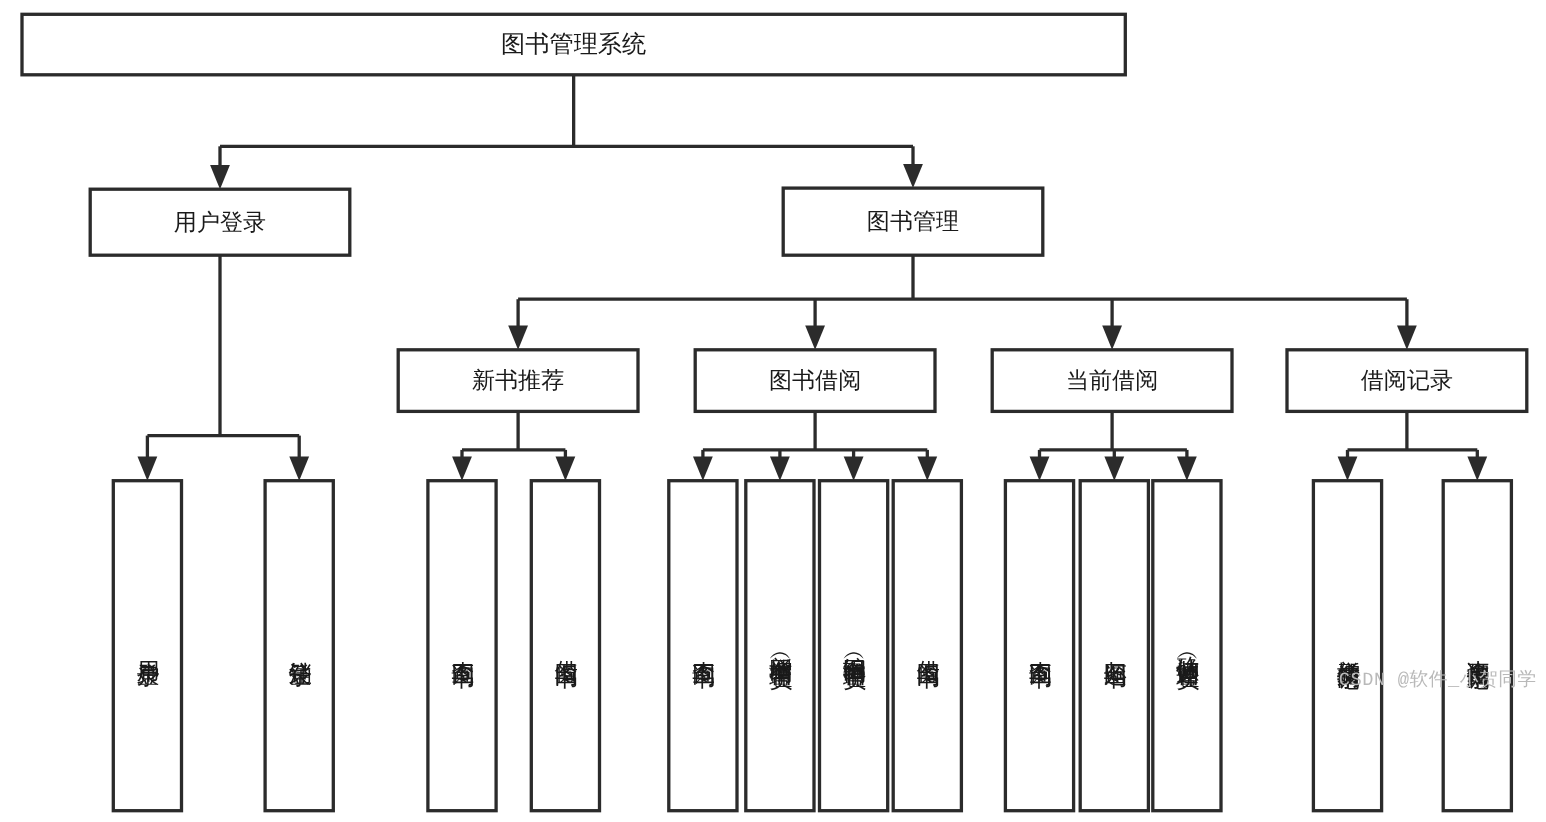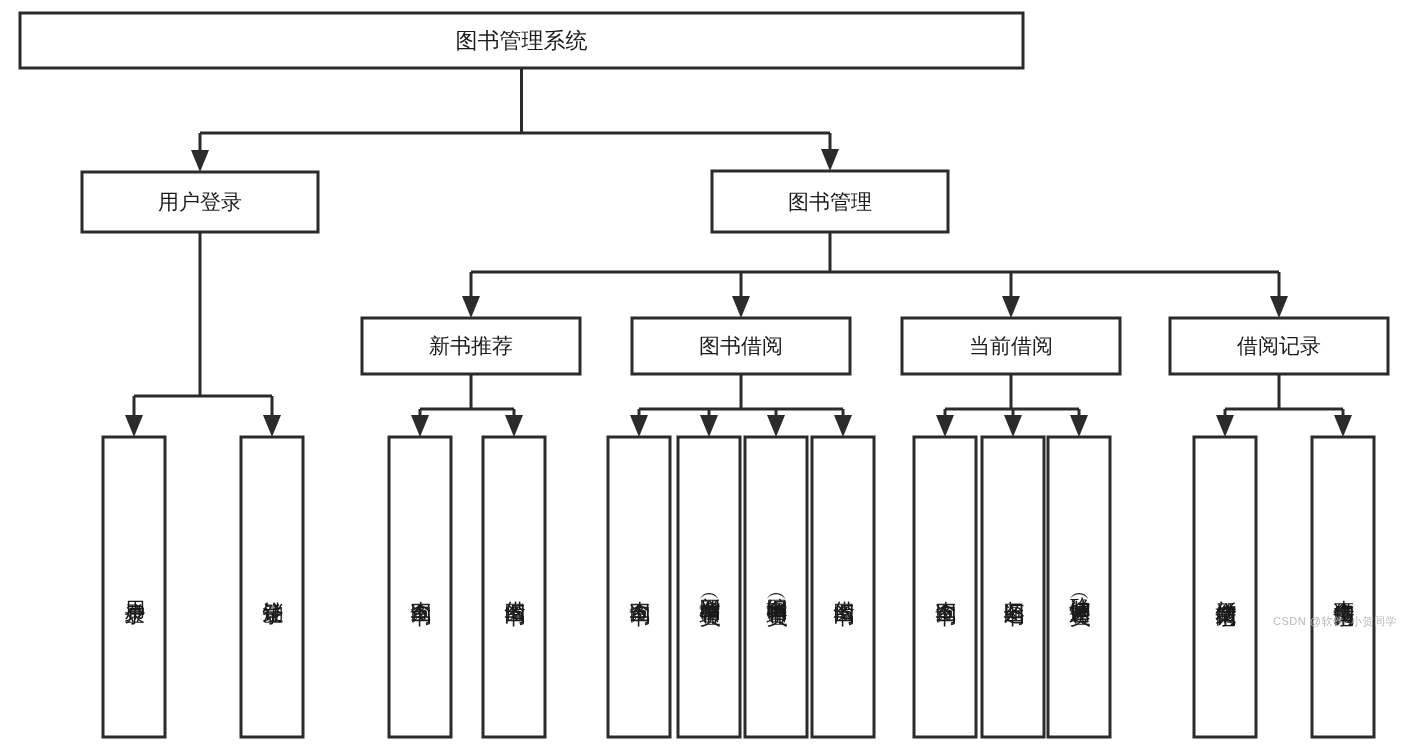--- a/index.html
+++ b/index.html
@@ -63,22 +63,22 @@
     color: #1a1a1a;
     letter-spacing: 1.5px;
     text-align: center;
     white-space: nowrap;
     pointer-events: none;
   }
   .watermark {
     position: absolute;
     right: 8px;
     bottom: 4px;
-    font-family: Liberation Sans, sans-serif;
-    font-size: 11px;
+    font-family: Liberation Mono, monospace;
+    font-size: 17px;
     color: #b9b9b9;
     white-space: nowrap;
     letter-spacing: 0.5px;
   }
 </style>
 </head>
 <body>
 
 <div id="diagram-root">
 

